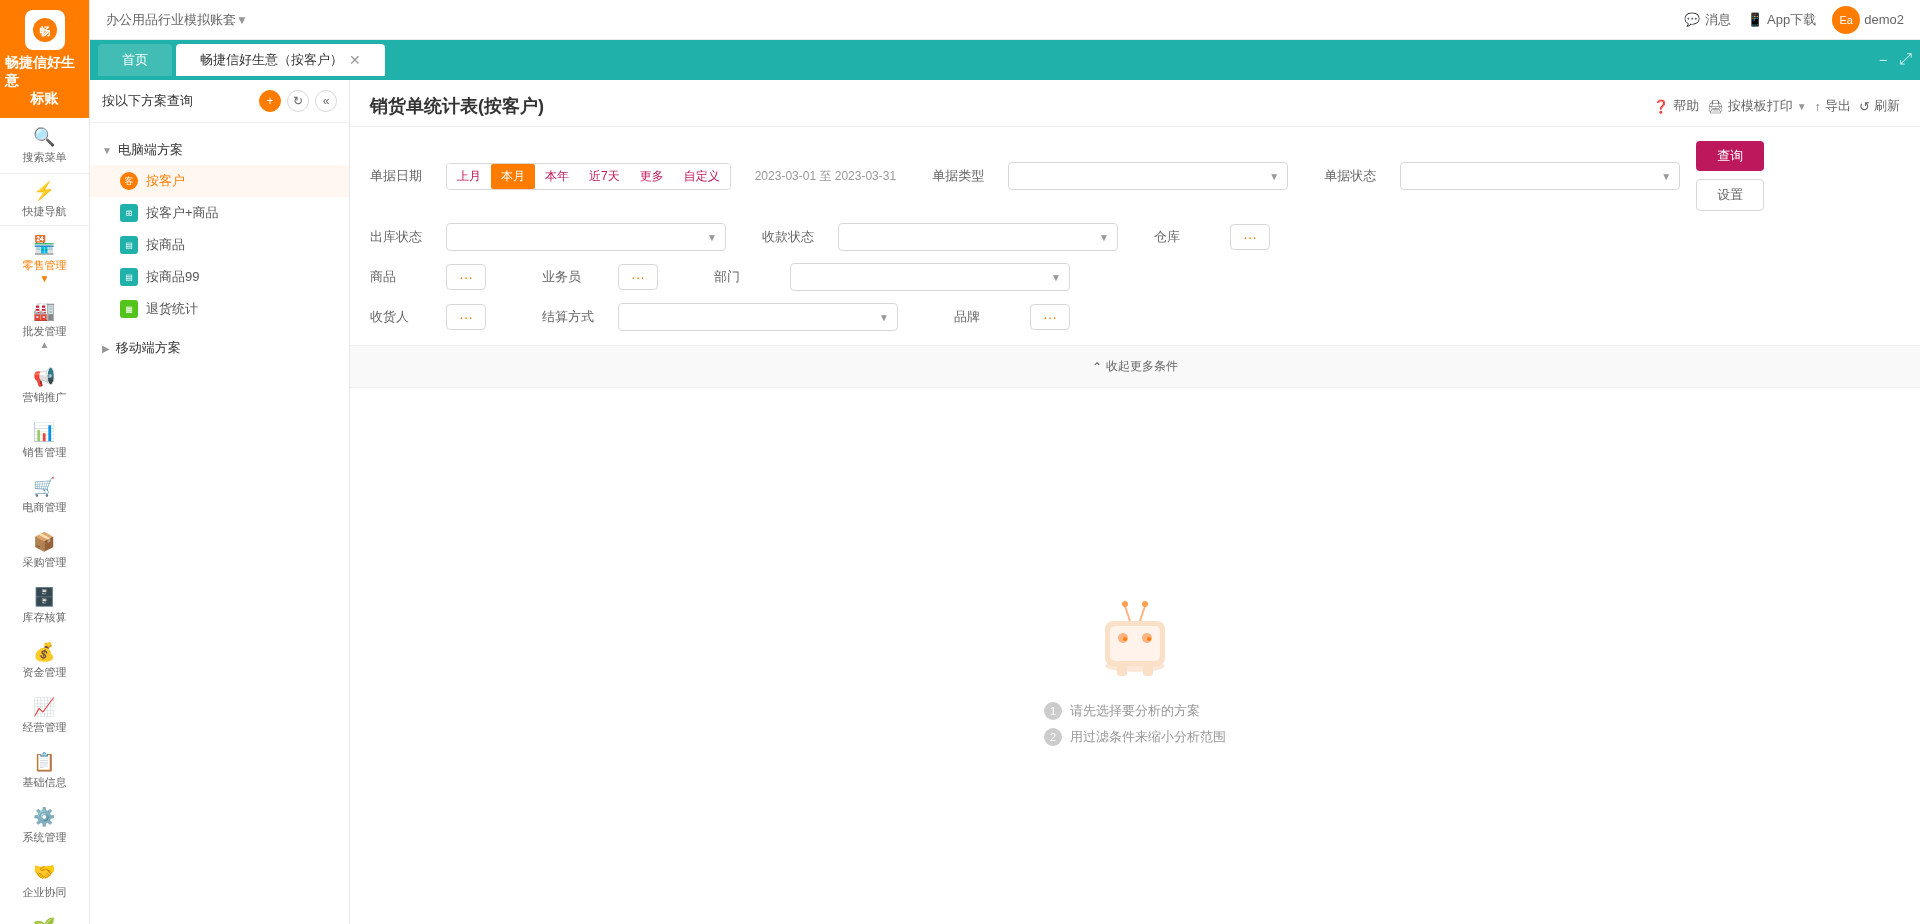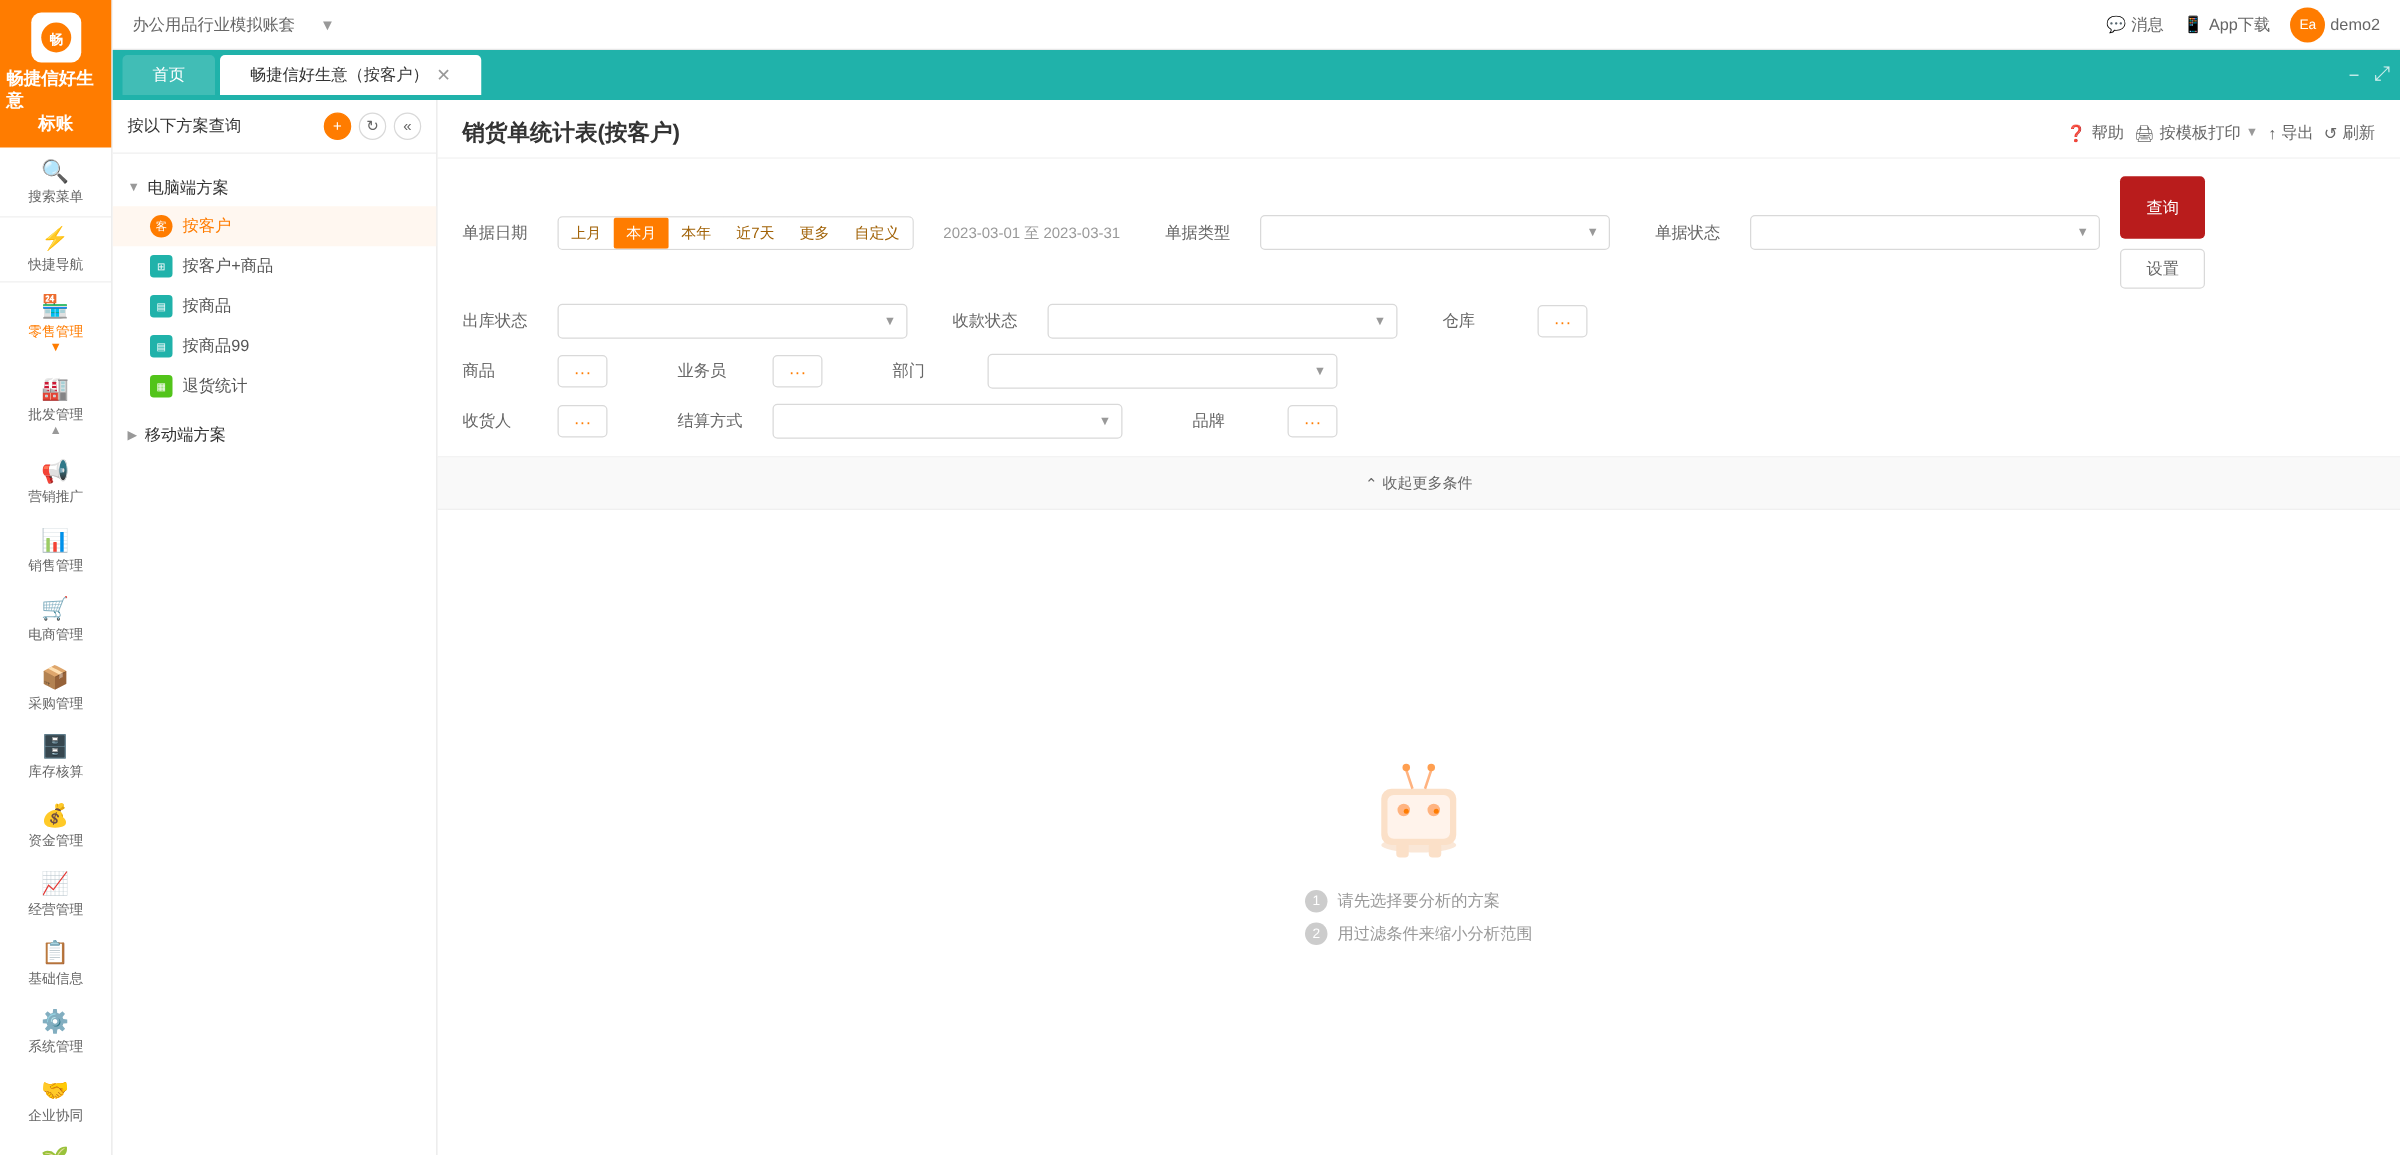--- a/index.html
+++ b/index.html
@@ -15,21 +15,21 @@
     .sidebar-nav { width: 100%; padding: 6px 5px; display: flex; flex-direction: column; align-items: center; cursor: pointer; color: #666; font-size: 11px; border-bottom: 1px solid #f0f0f0; }
     .sidebar-item { width: 100%; padding: 8px 5px; display: flex; flex-direction: column; align-items: center; cursor: pointer; color: #666; font-size: 11px; }
     .sidebar-item.active { color: #ff7c00; }
     .sidebar-icon { font-size: 18px; margin-bottom: 2px; }
 
     
     .main { flex: 1; display: flex; flex-direction: column; overflow: hidden; }
 
     
     .header { height: 40px; background: #fff; display: flex; align-items: center; justify-content: space-between; padding: 0 16px; border-bottom: 1px solid #e8e8e8; flex-shrink: 0; }
-    .header-left { display: flex; align-items: center; gap: 20px; color: #666; font-size: 13px; }
+    .header-left { display: flex; align-items: center; gap: 0; color: #666; font-size: 13px; }
     .header-dropdown { cursor: pointer; color: #999; font-size: 12px; }
     .header-right { display: flex; align-items: center; gap: 16px; color: #666; font-size: 13px; }
     .header-right-item { display: flex; align-items: center; gap: 4px; cursor: pointer; }
     .user-avatar { width: 28px; height: 28px; border-radius: 50%; background: #ff7c00; display: flex; align-items: center; justify-content: center; color: #fff; font-size: 11px; overflow: hidden; }
 
     
     .tabbar { height: 40px; background: #20b2aa; display: flex; align-items: center; padding: 0 8px; flex-shrink: 0; gap: 4px; }
     .tab { height: 32px; padding: 0 24px; border-radius: 4px 4px 0 0; display: flex; align-items: center; gap: 6px; cursor: pointer; font-size: 13px; color: #fff; background: rgba(255,255,255,0.15); }
     .tab.active { background: #fff; color: #333; }
     .tab-close { font-size: 14px; color: #999; cursor: pointer; }
@@ -63,41 +63,41 @@
     .page-title { font-size: 18px; font-weight: 600; color: #333; }
     .title-bar-actions { display: flex; gap: 8px; align-items: center; }
     .title-action { display: flex; align-items: center; gap: 4px; cursor: pointer; color: #666; font-size: 13px; }
 
     
     .filter-area { background: #fff; padding: 14px 20px; border-bottom: 1px solid #f0f0f0; }
     .filter-row { display: flex; align-items: center; gap: 16px; margin-bottom: 12px; }
     .filter-row:last-child { margin-bottom: 0; }
     .filter-label { color: #666; font-size: 13px; width: 60px; flex-shrink: 0; text-align: left; font-family: Liberation Serif, serif; }
     .filter-date-group { display: flex; align-items: center; gap: 0; border: 1px solid #d9d9d9; border-radius: 4px; overflow: hidden; }
-    .filter-date-btn { padding: 4px 10px; font-size: 12px; cursor: pointer; color: #a16207; background: #fff; border: none; }
+    .filter-date-btn { padding: 4px 10px; font-size: 12px; cursor: pointer; color: #be185d; background: #fff; border: none; }
     .filter-date-btn.active { background: #ff7c00; color: #fff; border-radius: 2px; }
     .filter-date-range { font-size: 12px; color: #999; margin-left: 8px; }
     .filter-select { display: flex; align-items: center; border: 1px solid #d9d9d9; border-radius: 4px; padding: 4px 8px; cursor: pointer; color: #666; font-size: 13px; min-width: 180px; justify-content: space-between; }
     .filter-select-wide { min-width: 280px; }
     .filter-select-dots { color: #ff7c00; font-size: 14px; cursor: pointer; border: 1px solid #d9d9d9; border-radius: 4px; padding: 4px 12px; }
     .dropdown-arrow { color: #999; font-size: 10px; }
 
     
     .collapse-bar { padding: 8px; display: flex; justify-content: center; background: #f9f9f9; border-bottom: 1px solid #f0f0f0; }
     .collapse-btn { display: flex; align-items: center; gap: 4px; cursor: pointer; color: #666; font-size: 12px; padding: 4px 12px; border-radius: 4px; }
 
     
     .empty-state { flex: 1; display: flex; flex-direction: column; align-items: center; justify-content: center; gap: 16px; background: #fff; }
     .empty-illustration { width: 120px; height: 120px; }
     .empty-tips { display: flex; flex-direction: column; gap: 8px; }
     .empty-tip { display: flex; align-items: center; gap: 8px; color: #999; font-size: 13px; }
     .tip-num { width: 18px; height: 18px; border-radius: 50%; background: #ccc; display: flex; align-items: center; justify-content: center; color: #fff; font-size: 11px; flex-shrink: 0; }
 
     
-    .query-btn { background: #b91c1c; color: #fff; border: none; border-radius: 4px; padding: 16px 20px; font-size: 13px; cursor: pointer; }
+    .query-btn { background: #be185d; color: #fff; border: none; border-radius: 4px; padding: 6px 20px; font-size: 13px; cursor: pointer; }
     .settings-btn { background: #fff; color: #666; border: 1px solid #d9d9d9; border-radius: 4px; padding: 6px 20px; font-size: 13px; cursor: pointer; margin-top: 4px; }
     .btn-group { display: flex; flex-direction: column; gap: 4px; flex-shrink: 0; }
   </style>
 </head>
 <body>
 
 <div class="sidebar">
   <div class="sidebar-logo">
     <div class="sidebar-logo-icon">
       <svg viewBox="0 0 28 28" fill="none">

